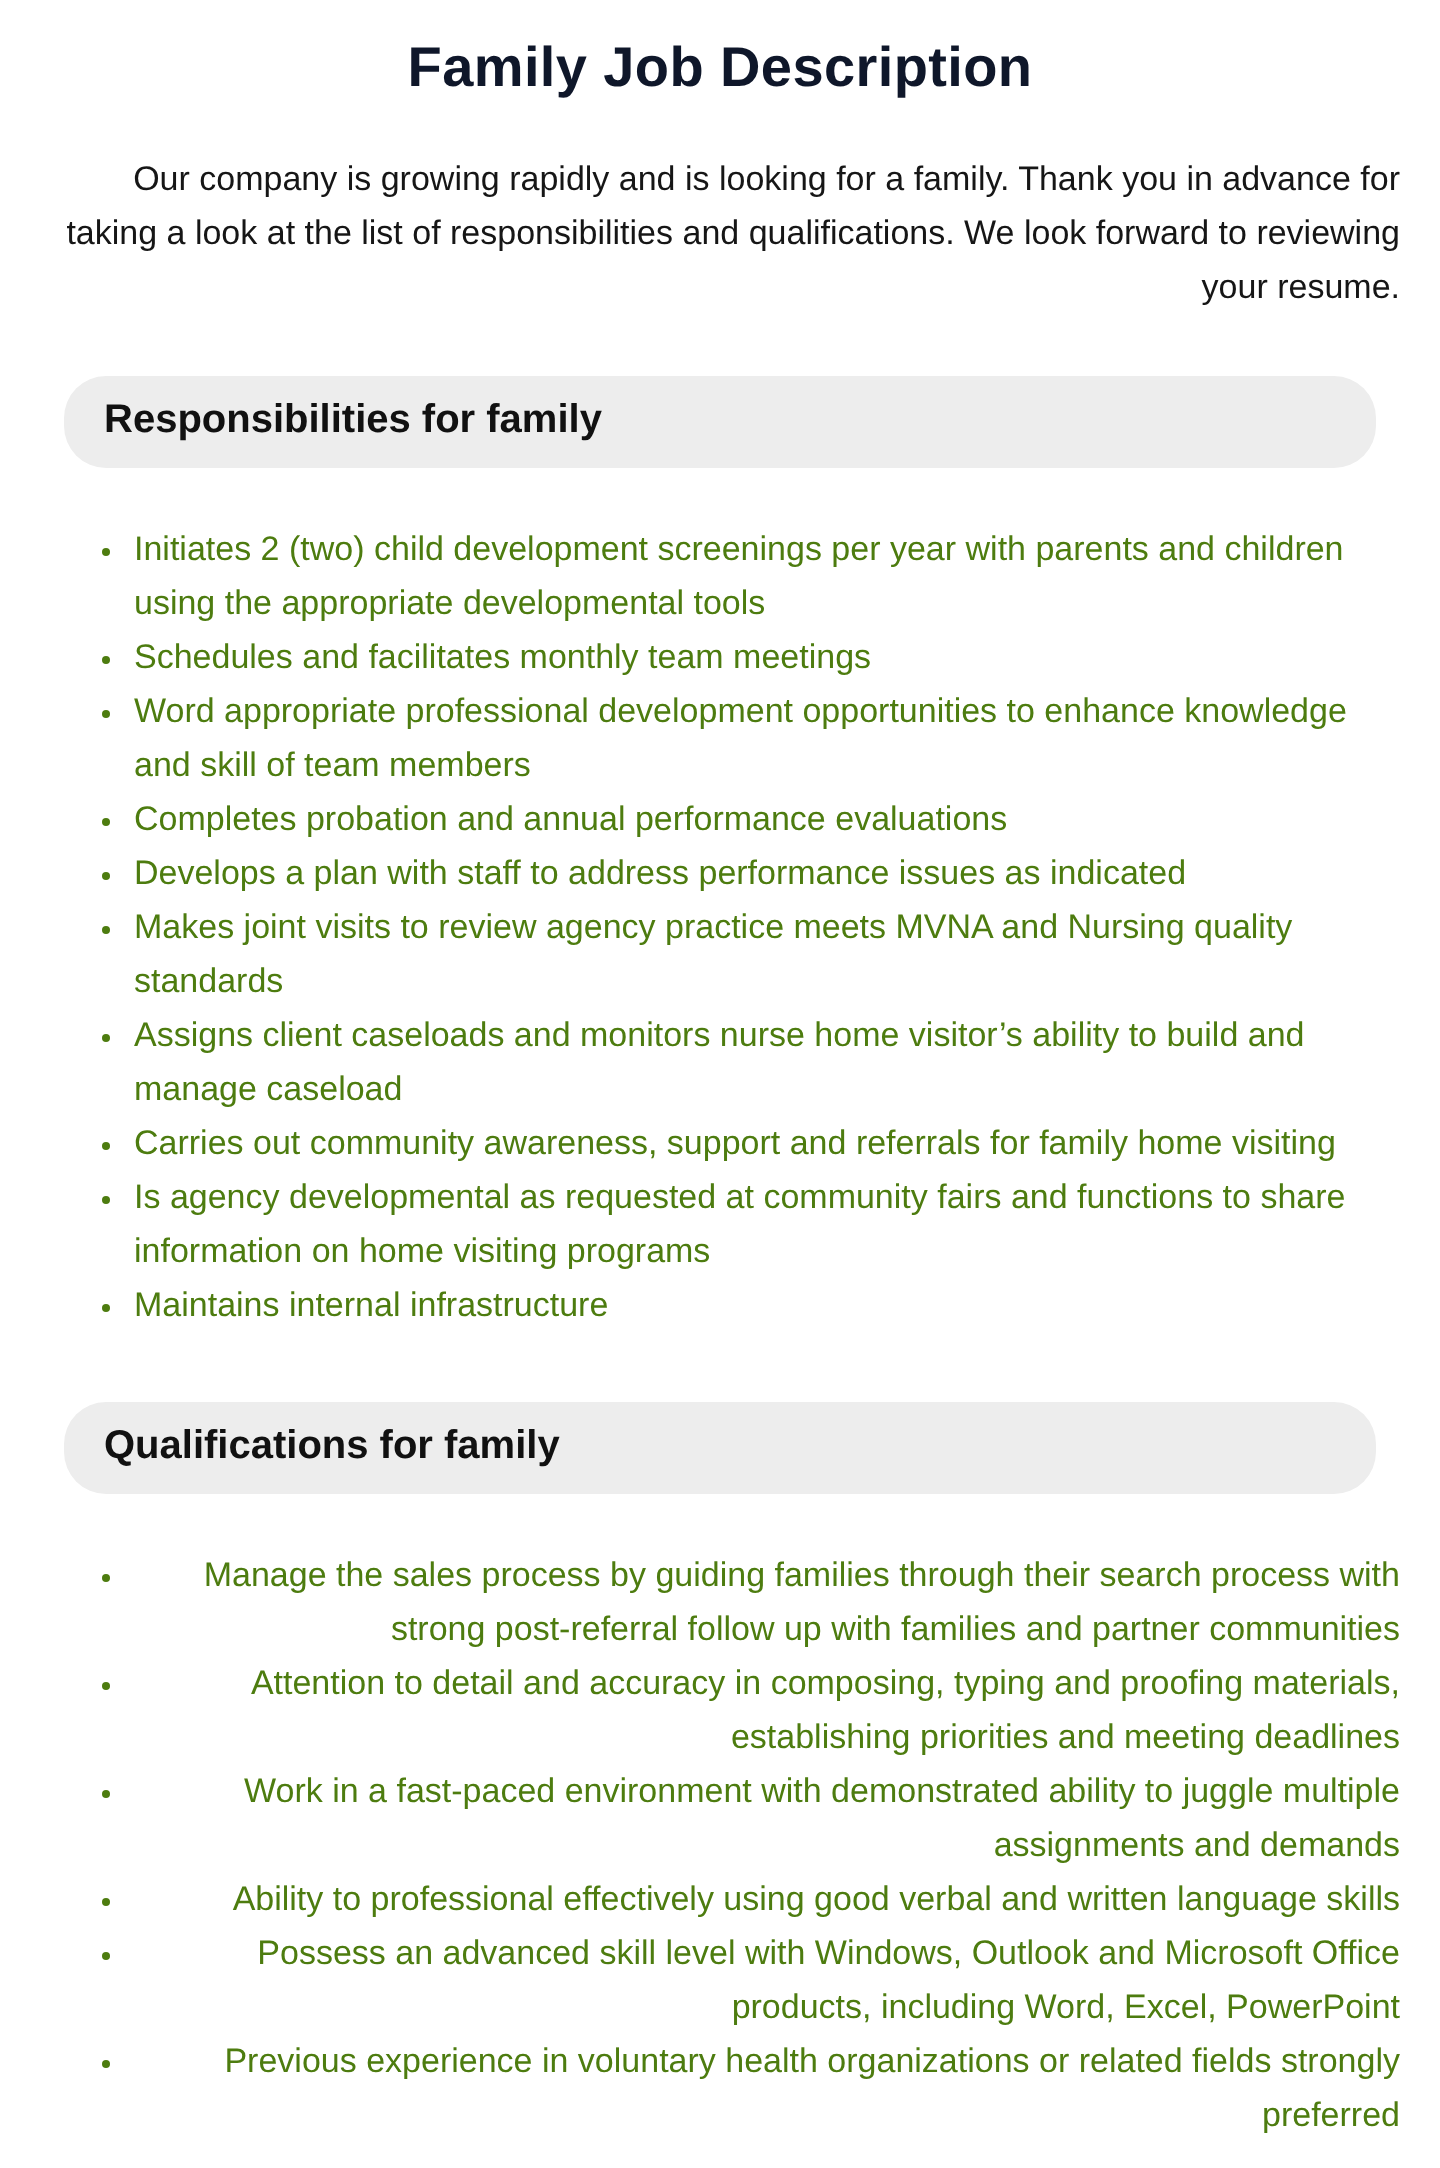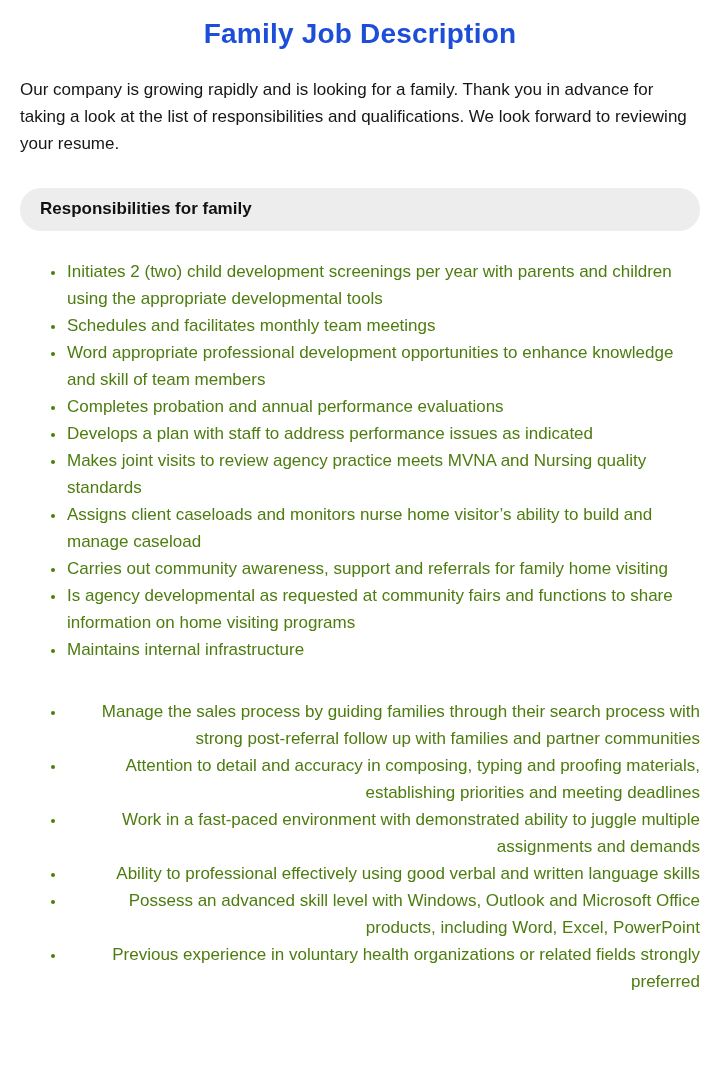--- a/index.html
+++ b/index.html
@@ -14,36 +14,37 @@
     background: #ffffff;
     color: #111111;
     font-family: "Liberation Sans", "DejaVu Sans", sans-serif;
     padding: 4px 20px 24px 20px;
   }
   .page-title {
     font-size: 28px;
     font-weight: 700;
     text-align: center;
     margin: 14px 0 26px 0;
-    color: #1d4ed8;
+    color: #0f172a;
     letter-spacing: 0.2px;
   }
   .intro {
     font-size: 17px;
     line-height: 27px;
     margin: 0 0 31px 0;
     color: #161616;
+    text-align: right;
   }
   .section-bar {
     background: #ededed;
-    font-size: 17px;
+    font-size: 20px;
     font-weight: 700;
     color: #111111;
     padding: 11px 20px 12px 20px;
-    margin: 0;
+    margin: 12px;
     border-radius: 21px;
   }
   ul.bullet-list {
     margin: 27px 0 35px 0;
     padding: 0 0 0 46px;
     font-size: 17px;
     line-height: 27px;
     color: #4d7c0f;
   }
   ul.bullet-list li {
@@ -75,20 +76,21 @@
     <li>Word appropriate professional development opportunities to enhance knowledge and skill of team members</li>
     <li>Completes probation and annual performance evaluations</li>
     <li>Develops a plan with staff to address performance issues as indicated</li>
     <li>Makes joint visits to review agency practice meets MVNA and Nursing quality standards</li>
     <li>Assigns client caseloads and monitors nurse home visitor’s ability to build and manage caseload</li>
     <li>Carries out community awareness, support and referrals for family home visiting</li>
     <li>Is agency developmental as requested at community fairs and functions to share information on home visiting programs</li>
     <li>Maintains internal infrastructure</li>
   </ul>
 
+  <div class="section-bar">Qualifications for family</div>
 
   <ul class="bullet-list last">
     <li>Manage the sales process by guiding families through their search process with strong post-referral follow up with families and partner communities</li>
     <li>Attention to detail and accuracy in composing, typing and proofing materials, establishing priorities and meeting deadlines</li>
     <li>Work in a fast-paced environment with demonstrated ability to juggle multiple assignments and demands</li>
     <li>Ability to professional effectively using good verbal and written language skills</li>
     <li>Possess an advanced skill level with Windows, Outlook and Microsoft Office products, including Word, Excel, PowerPoint</li>
     <li>Previous experience in voluntary health organizations or related fields strongly preferred</li>
   </ul>
 

